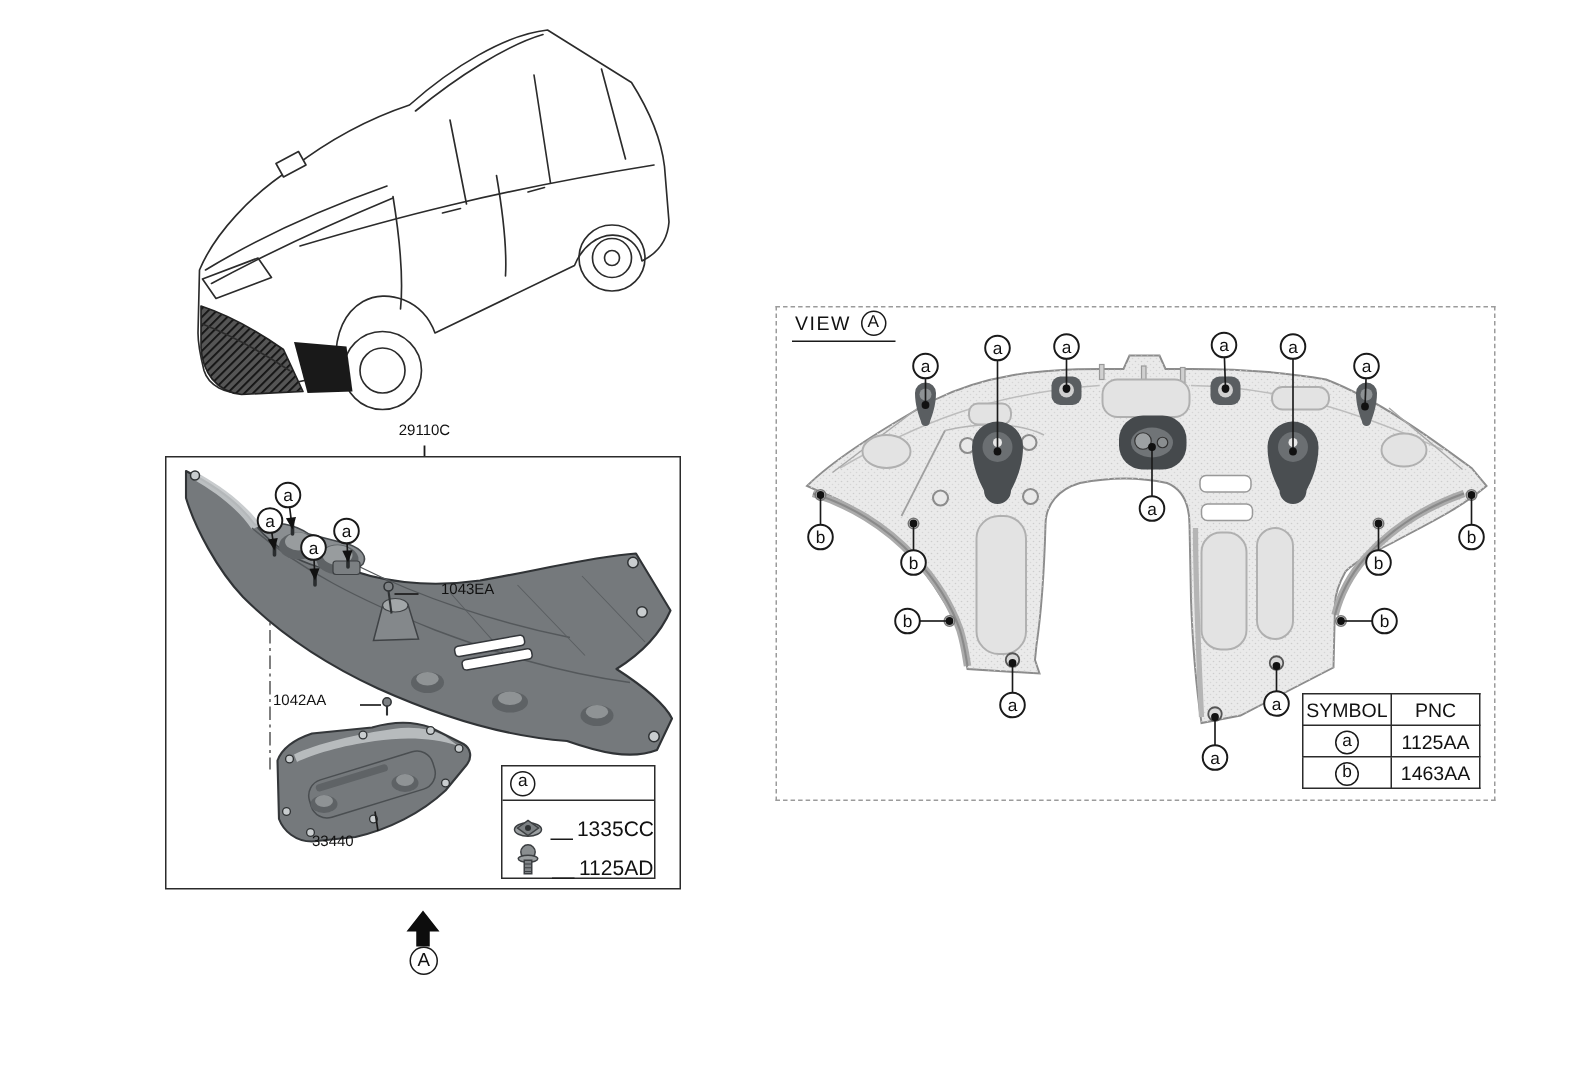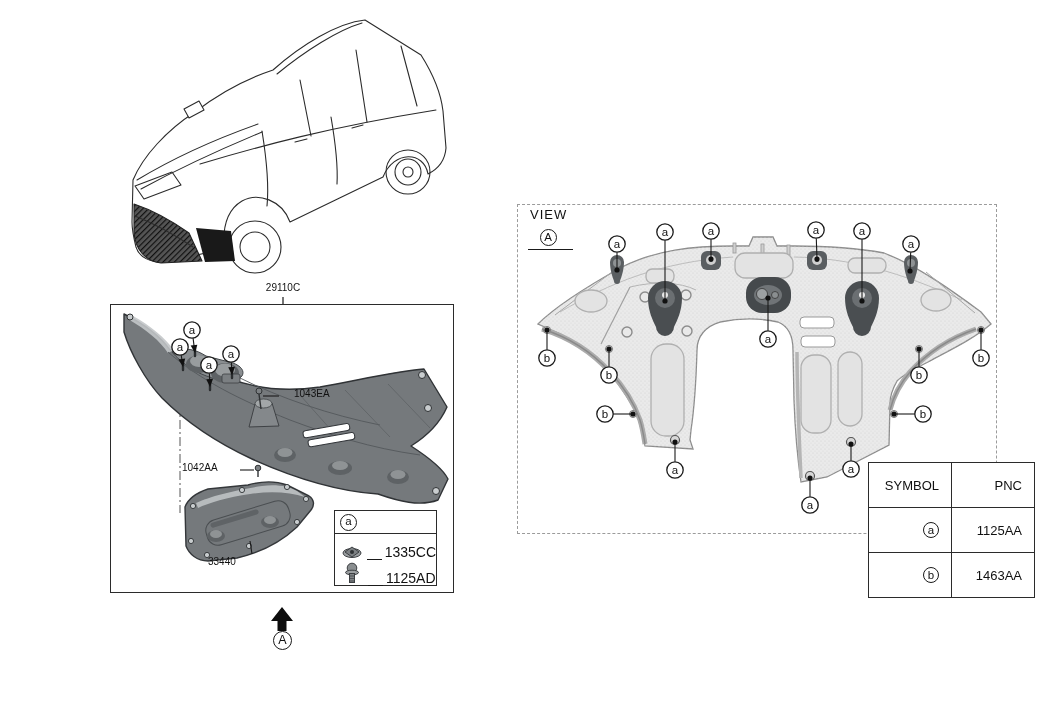--- a/index.html
+++ b/index.html
@@ -7,28 +7,28 @@
         font-family:"Liberation Sans",sans-serif;color:#111;}
   .abs{position:absolute;}
   svg{display:block;}
   .lbl{position:absolute;font-size:10px;white-space:nowrap;color:#111;line-height:1;}
   .circle-letter{display:inline-flex;align-items:center;justify-content:center;
      width:17px;height:17px;border:1.3px solid #1a1a1a;border-radius:50%;
      font-size:11.5px;background:#fff;box-sizing:border-box;line-height:1;}
   #left-box{left:110px;top:304px;width:344px;height:289px;border:1.3px solid #2b2b2b;box-sizing:border-box;}
   #right-box{left:517px;top:204px;width:480px;height:330px;border:1.4px dashed #9b9b9b;box-sizing:border-box;}
   #view-label{left:528px;top:207px;display:inline-flex;align-items:center;gap:7px;
-     border-bottom:1.2px solid #1a1a1a;padding:0 6px 3px 2px;font-size:13px;letter-spacing:1px;flex-direction:column;}
+     border-bottom:1.2px solid #1a1a1a;padding:0 6px 3px 2px;font-size:13px;letter-spacing:1px;}
   #legend{left:334px;top:510px;width:103px;height:76px;border:1.3px solid #2b2b2b;box-sizing:border-box;background:#fff;}
   .legend-header{height:23px;border-bottom:1.3px solid #2b2b2b;display:flex;align-items:center;padding-left:5px;box-sizing:border-box;}
   .legend-row{display:flex;align-items:flex-end;height:26px;padding-left:6px;}
   .lead{width:15px;border-top:1.2px solid #1a1a1a;margin:0 3px;}
   .pn{font-size:14px;}
   #symbol-table{position:absolute;left:868px;top:462px;border-collapse:collapse;font-size:13px;background:#fff;}
-  #symbol-table th,#symbol-table td{border:1.2px solid #2b2b2b;text-align:right;padding:12px;
+  #symbol-table th,#symbol-table td{border:1.2px solid #2b2b2b;text-align:center;padding:0;
      height:20px;font-weight:normal;}
   #symbol-table th{width:58px;}
   #symbol-table td{width:58px;}
   #marker-a{left:273px;top:631px;width:19px;height:19px;font-size:12.5px;}
   #callouts{position:absolute;left:0;top:0;pointer-events:none;}
   #callouts text{font-family:"Liberation Sans",sans-serif;}
 </style>
 </head>
 <body>
 

